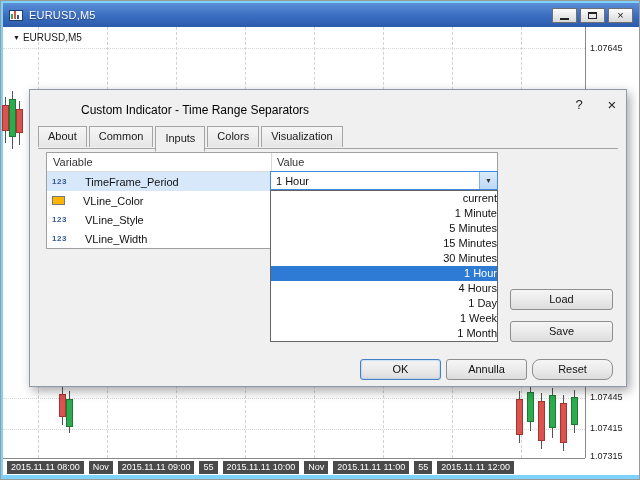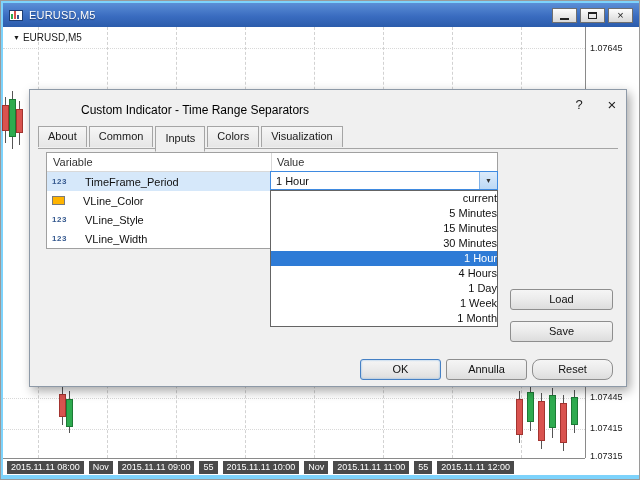--- a/index.html
+++ b/index.html
@@ -192,20 +192,21 @@
       </div>
     </div>
 
     <div id="combobox">
       <span class="val">1 Hour</span>
       <span class="arrow">▼</span>
     </div>
 
     <div id="dropdown">
       <div class="dd-item">current</div>
+      <div class="dd-item">1 Minute</div>
       <div class="dd-item">5 Minutes</div>
       <div class="dd-item">15 Minutes</div>
       <div class="dd-item">30 Minutes</div>
       <div class="dd-item selected">1 Hour</div>
       <div class="dd-item">4 Hours</div>
       <div class="dd-item">1 Day</div>
       <div class="dd-item">1 Week</div>
       <div class="dd-item">1 Month</div>
     </div>
 

